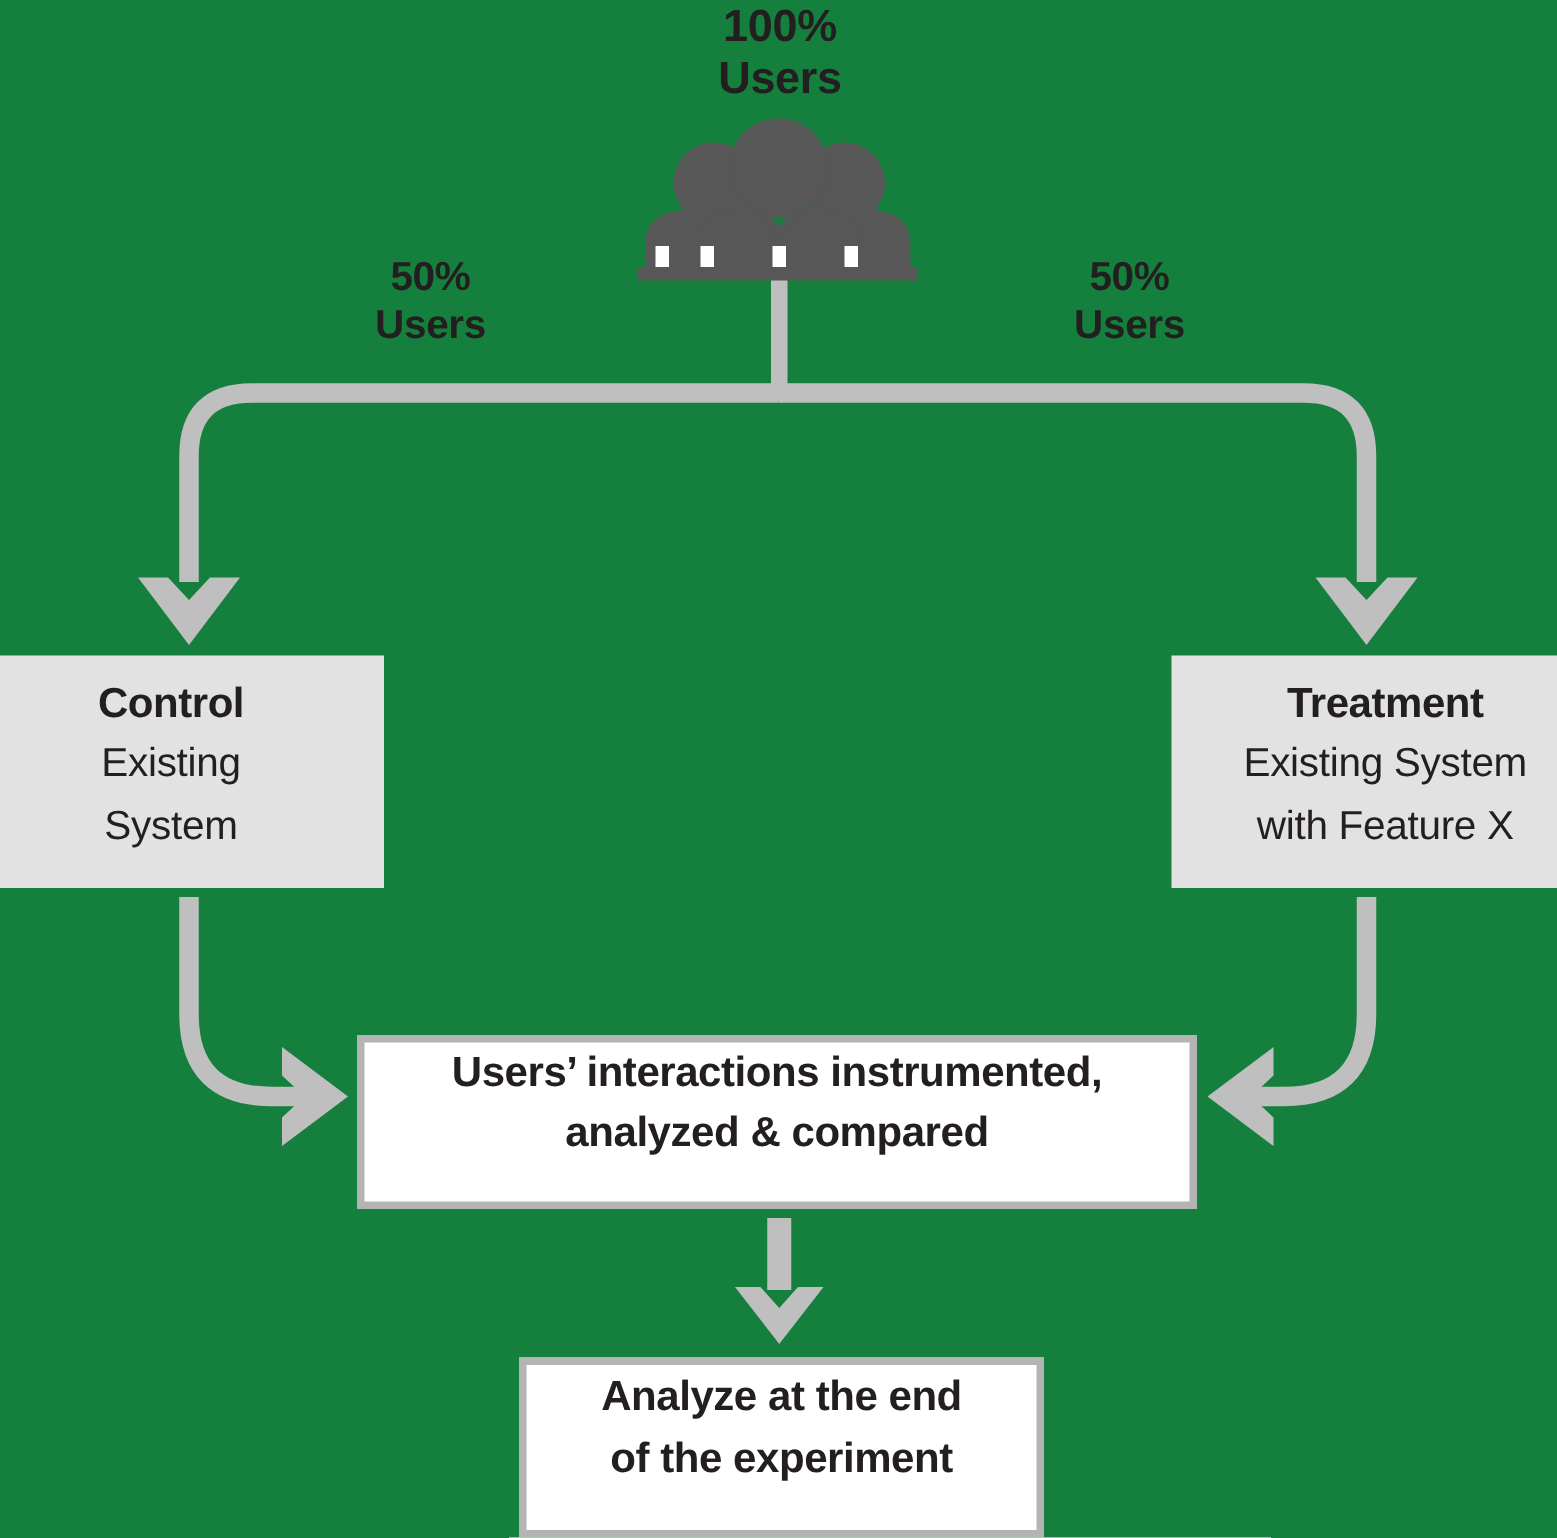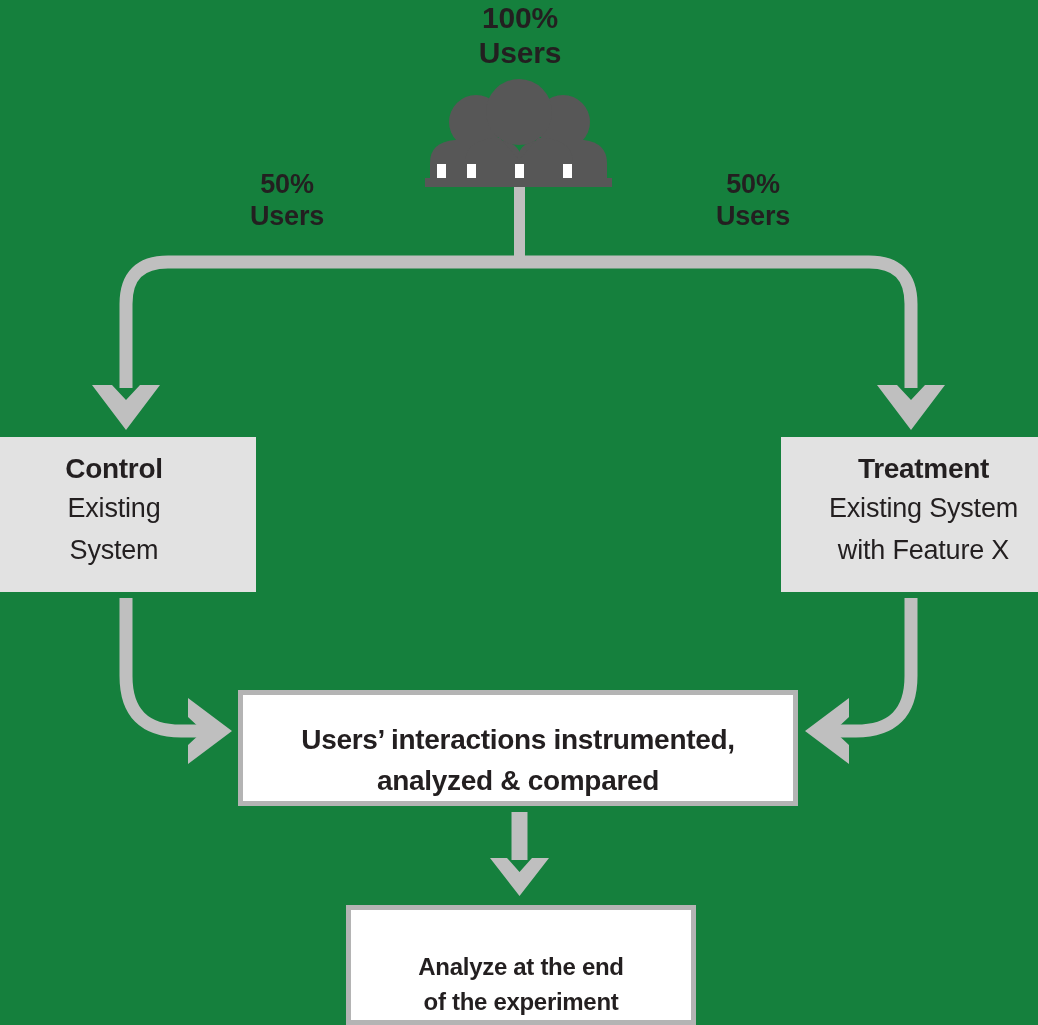--- a/index.html
+++ b/index.html
@@ -89,42 +89,42 @@
     letter-spacing: -0.2px;
     white-space: pre-line;
   }
 
   .outline-box {
     position: absolute;
     background: #ffffff;
     border: 5px solid #b4b4b4;
     box-sizing: border-box;
     display: flex;
-    align-items: flex-end;
+    align-items: flex-start;
     justify-content: center;
     text-align: center;
     color: #231f20;
     font-weight: bold;
     white-space: pre-line;
   }
   #box-instrumented {
     left: 238px;
     top: 690px;
     width: 560px;
     height: 116px;
     font-size: 28px;
     line-height: 1.44;
     letter-spacing: -0.3px;
   }
   #box-analyze {
     left: 346px;
     top: 905px;
     width: 350px;
     height: 120px;
-    font-size: 24px;
+    font-size: 28px;
     line-height: 1.48;
     letter-spacing: -0.3px;
   }
 </style>
 </head>
 <body>
 
 <div id="canvas">
 
   <svg id="flow-svg" viewBox="0 0 1038 1025">

